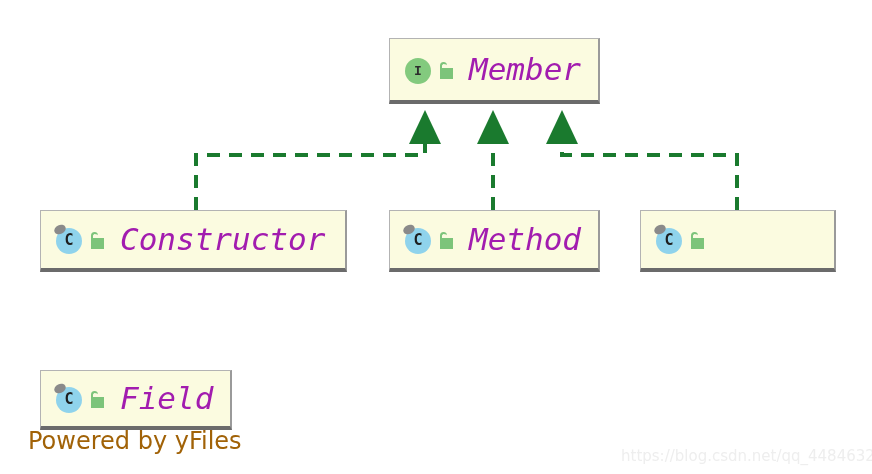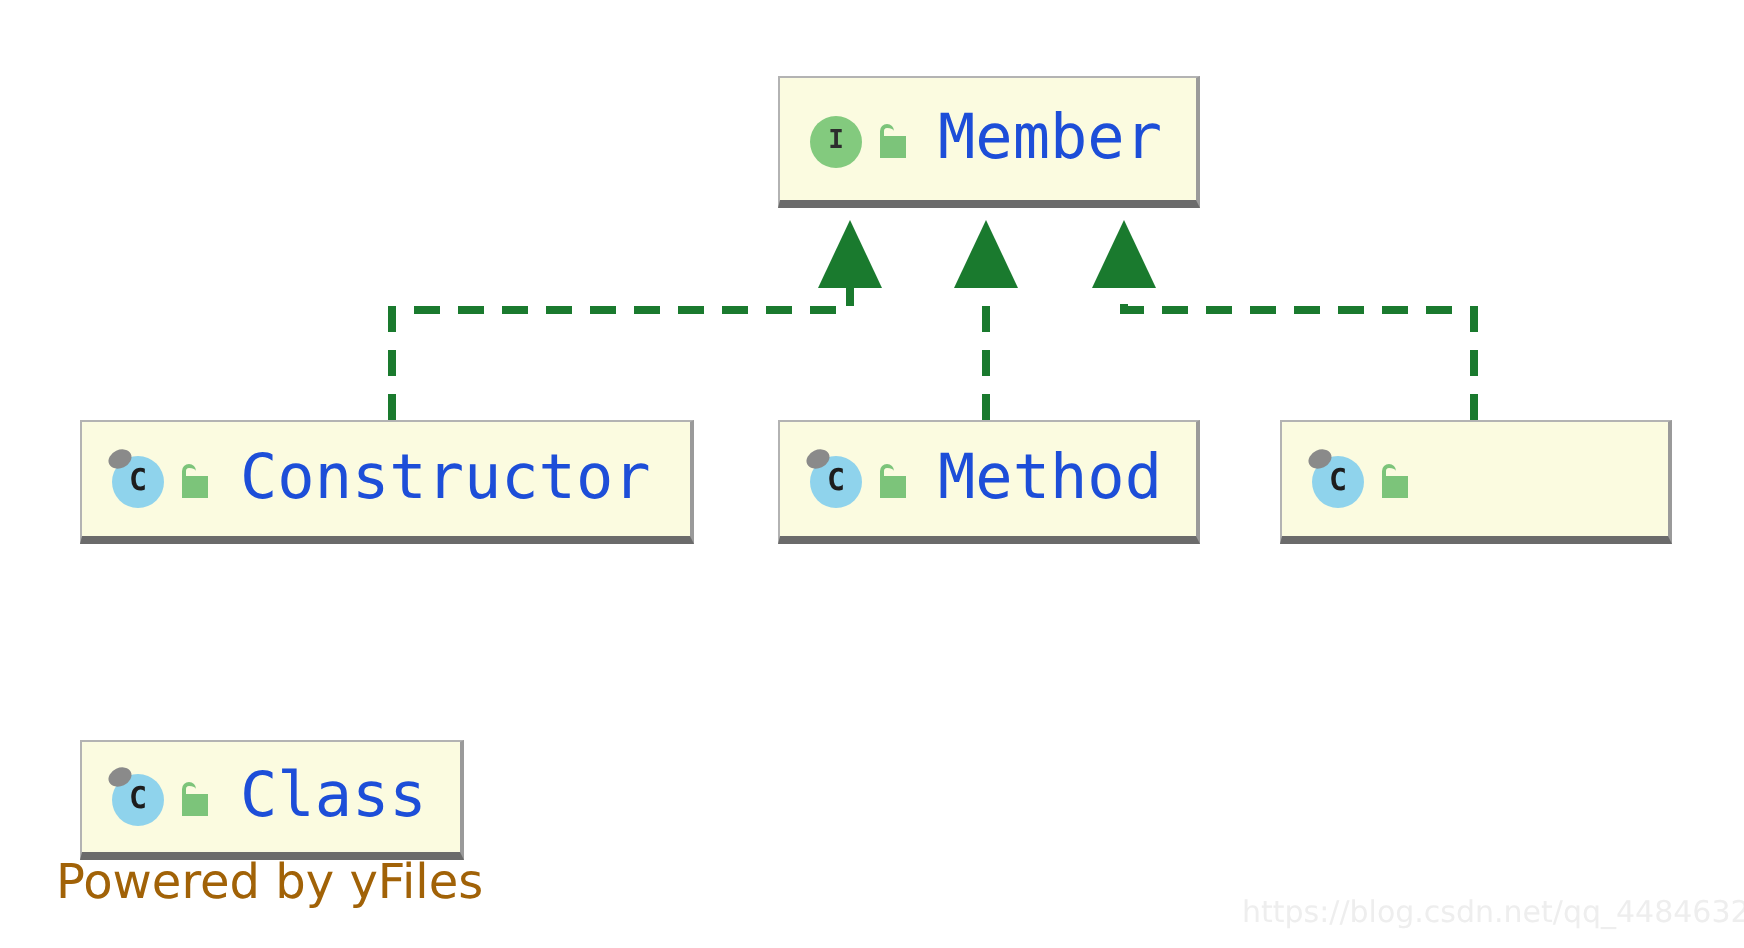--- a/index.html
+++ b/index.html
@@ -37,23 +37,24 @@
     border-bottom: 4px solid #6b6b6b;
     border-right: 2px solid #9a9a9a;
     display: flex;
     align-items: center;
     padding-left: 13px;
   }
   .node-label {
     font-family: "DejaVu Sans Mono", monospace;
     font-size: 31px;
     line-height: 1;
-    color: #1d4ed8;
+    color: #a21caf;
     letter-spacing: 0px;
     white-space: nowrap;
+    font-style: italic;
   }
 
   
   .type-icon {
     position: relative;
     width: 30px;
     height: 30px;
     flex: 0 0 30px;
     margin-right: 4px;
   }
@@ -215,19 +216,19 @@
 
   <div class="node" id="node-class" style="left:40px; top:370px; width:192px; height:60px;">
     <span class="type-icon class-icon">
       <span class="pin"></span>
       <span class="disc">C</span>
     </span>
     <span class="lock-icon">
       <span class="shackle"></span>
         <span class="body"></span>
     </span>
-    <span class="node-label">Class</span>
+    <span class="node-label">Field</span>
   </div>
 
   <div class="watermark" id="wm-yfiles">Powered by yFiles</div>
   <div class="watermark" id="wm-url">https://blog.csdn.net/qq_44846324</div>
 
 </div>
 
 </body></html>

